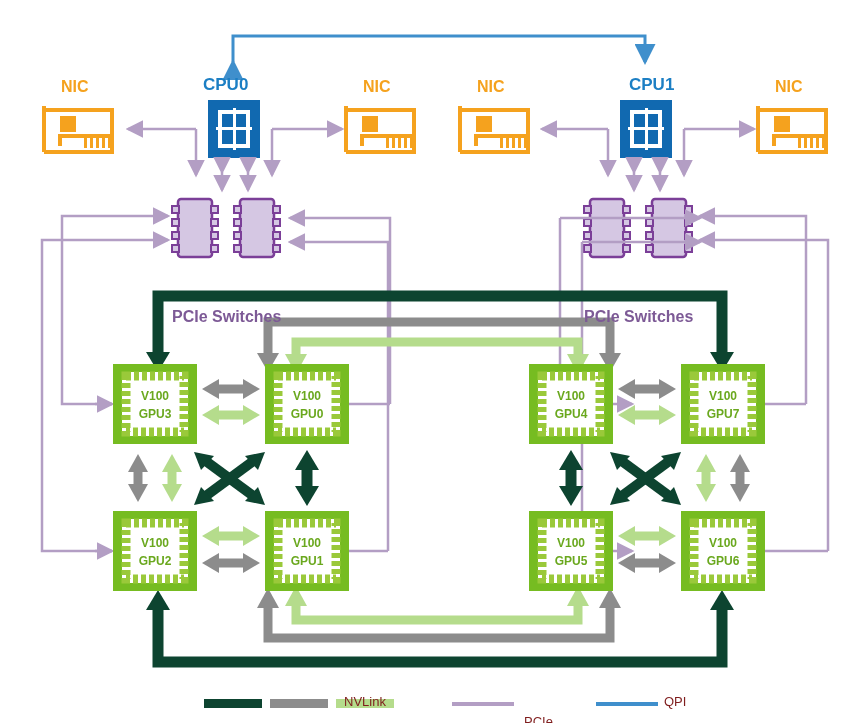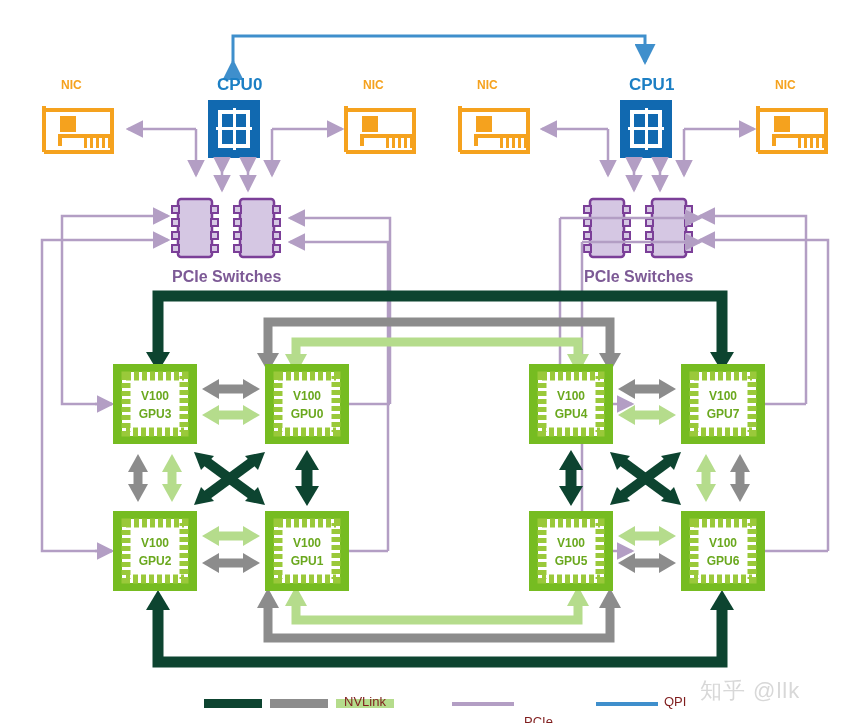--- a/index.html
+++ b/index.html
@@ -1,22 +1,22 @@
 <!DOCTYPE html>
 <html><head>
 <meta charset="utf-8">
 <style>
   html,body{margin:0;padding:0;background:#ffffff;}
   body{width:850px;height:723px;overflow:hidden;font-family:"Liberation Sans",sans-serif;}
   #stage{position:relative;width:850px;height:723px;background:#fff;}
   #stage svg{position:absolute;left:0;top:0;}
   .lbl{position:absolute;font-family:"Liberation Sans",sans-serif;font-weight:bold;white-space:nowrap;}
-  .nic-lbl{color:#f5a21e;font-size:12px;}
+  .nic-lbl{color:#f5a21e;font-size:16px;}
   .cpu-lbl{color:#1c7fc4;font-size:17px;}
-  .sw-lbl{color:#7d5a96;font-size:16px;}
+  .sw-lbl{color:#7d5a96;font-size:16px;margin-top:40px;}
   .leg-lbl{color:#7f1d1d;font-size:13px;font-weight:normal;}
   .wm{position:absolute;color:#d8d8d8;font-size:22px;font-weight:normal;letter-spacing:1px;}
 </style>
 </head>
 <body>
 
 <div id="stage">
 
   <svg width="850" height="723" viewBox="0 0 850 723">
     <defs>
@@ -437,24 +437,23 @@
     <g>
       <rect x="596" y="702" width="62" height="4" fill="#3f8fcc"></rect>
     </g>
   </svg>
 
   <div class="lbl nic-lbl" style="left:61px;top:78px;">NIC</div>
   <div class="lbl nic-lbl" style="left:363px;top:78px;">NIC</div>
   <div class="lbl nic-lbl" style="left:477px;top:78px;">NIC</div>
   <div class="lbl nic-lbl" style="left:775px;top:78px;">NIC</div>
 
-  <div class="lbl cpu-lbl" style="left:203px;top:75px;margin-left:14px;">CPU0</div>
+  <div class="lbl cpu-lbl" style="left:203px;top:75px;">CPU0</div>
   <div class="lbl cpu-lbl" style="left:629px;top:75px;">CPU1</div>
 
   <div class="lbl sw-lbl" style="left:172px;top:268px;">PCIe Switches</div>
   <div class="lbl sw-lbl" style="left:584px;top:268px;">PCIe Switches</div>
 
   <div class="lbl leg-lbl" style="left:344px;top:694px;">NVLink</div>
   <div class="lbl leg-lbl" style="left:524px;top:714px;text-decoration:underline;">PCIe</div>
   <div class="lbl leg-lbl" style="left:664px;top:694px;">QPI</div>
 
-  <div class="wm" style="left:700px;top:676px;">知乎 @llk</div>
 </div>
 
 </body></html>

